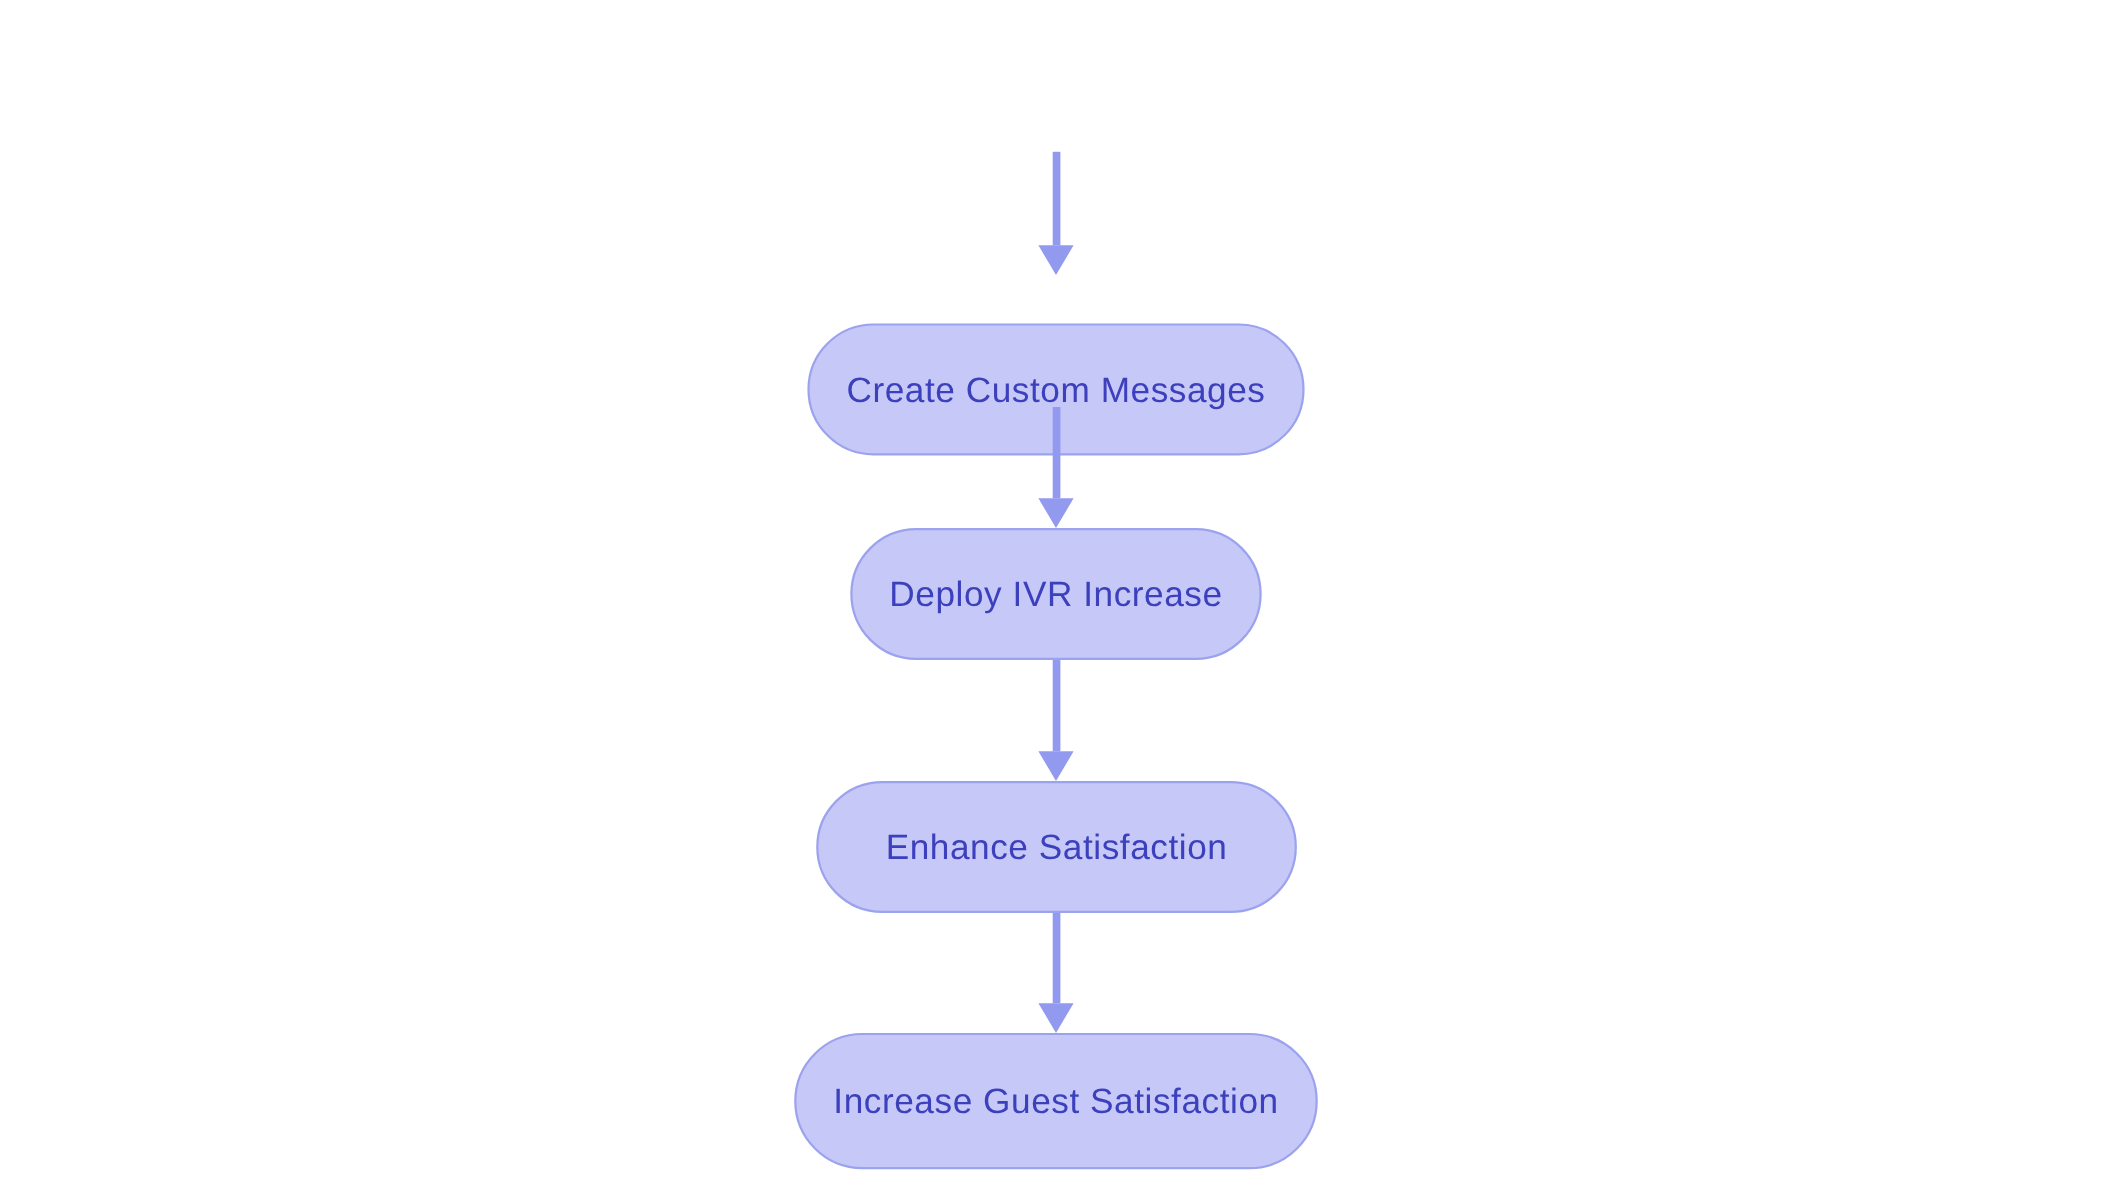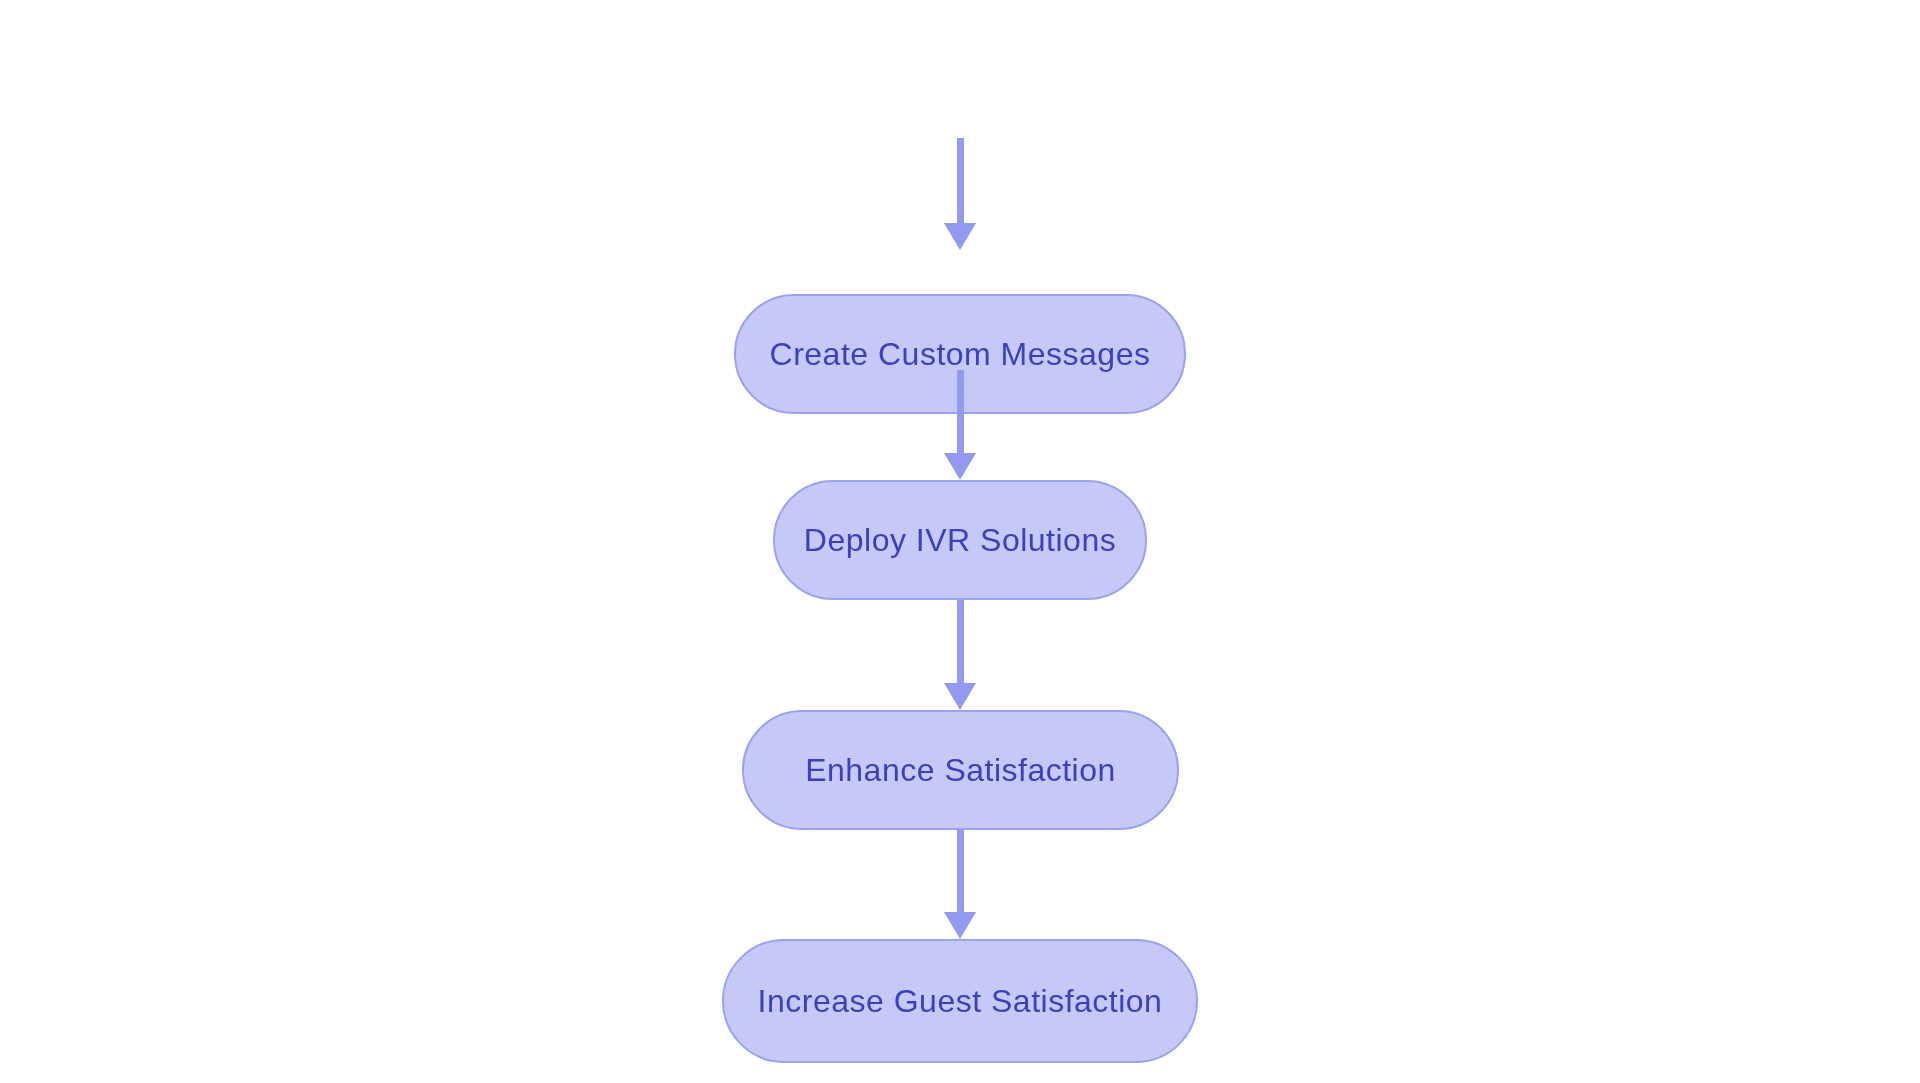--- a/index.html
+++ b/index.html
@@ -81,21 +81,21 @@
   <div class="node node1">
     <span>Create Custom Messages</span>
   </div>
 
   <div class="arrow arrow1">
     <div class="stem"></div>
     <div class="head"></div>
   </div>
 
   <div class="node node2">
-    <span>Deploy IVR Solutions</span>
+    <span>Deploy IVR Increase</span>
   </div>
 
   <div class="arrow arrow2">
     <div class="stem"></div>
     <div class="head"></div>
   </div>
 
   <div class="node node3">
     <span>Enhance Satisfaction</span>
   </div>

